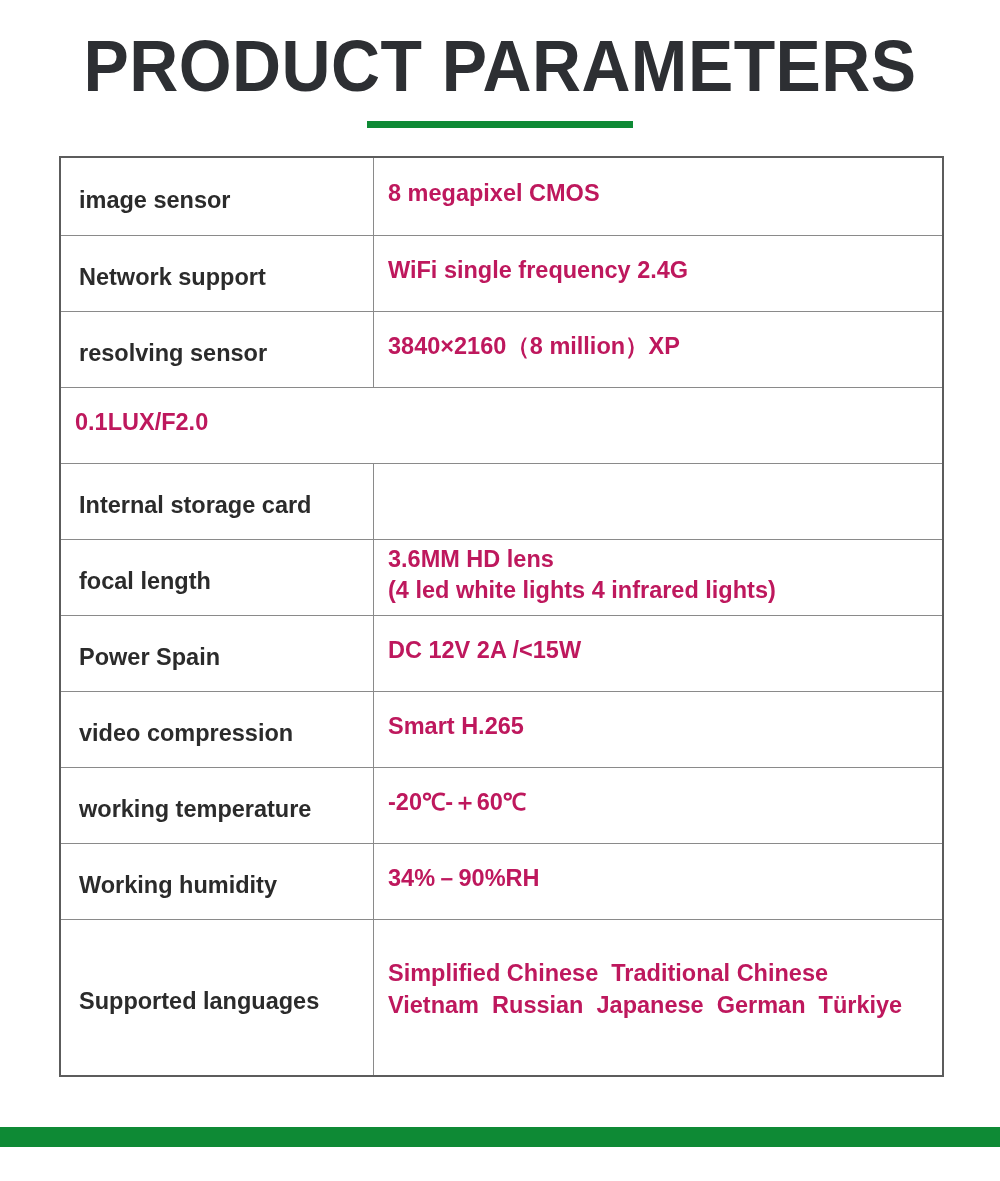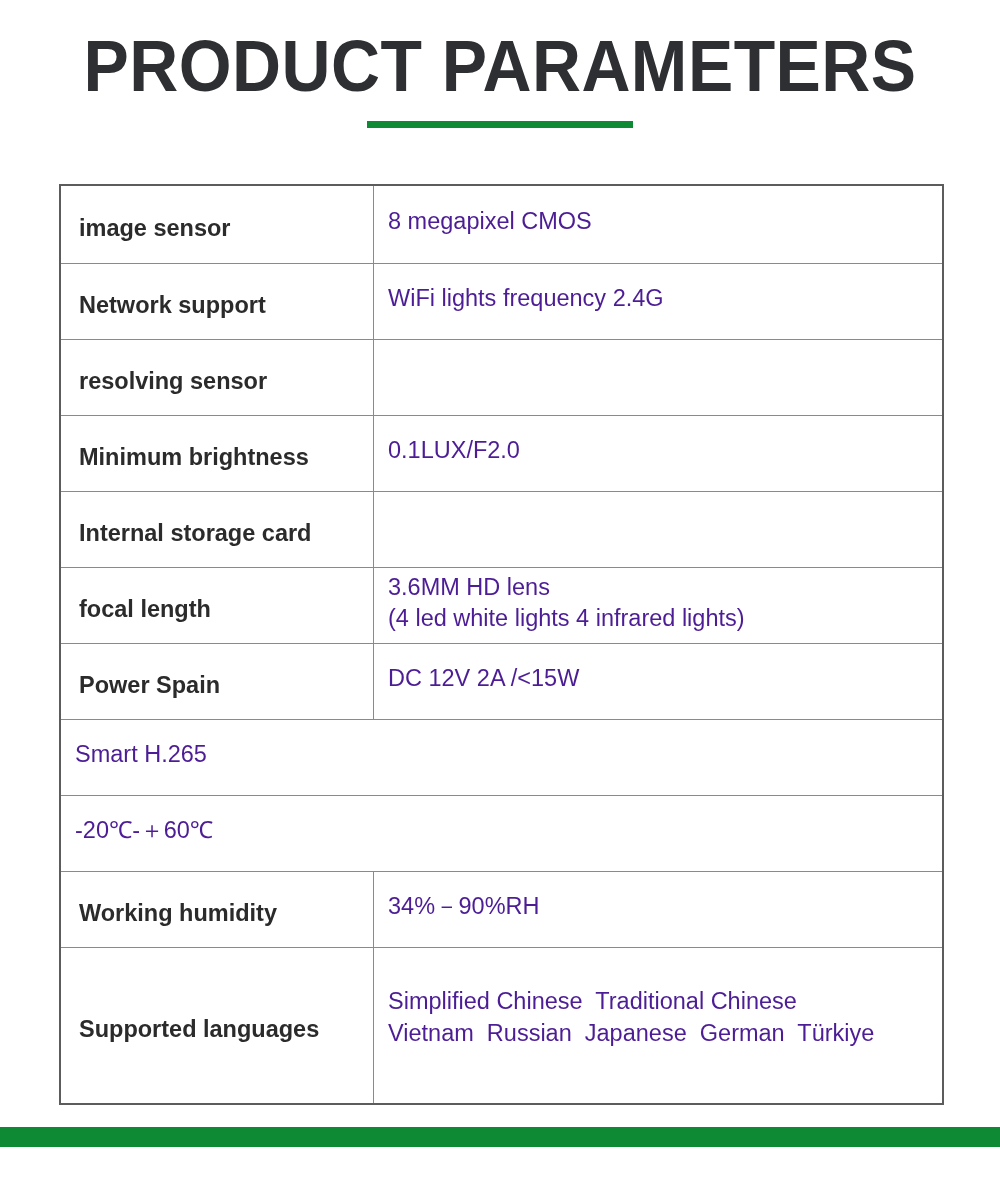--- a/index.html
+++ b/index.html
@@ -6,33 +6,33 @@
     body { width: 1000px; height: 1181px; position: relative; overflow: hidden; font-family: "Liberation Sans", sans-serif; color: #2b2b2b; }
     .title {
       position: absolute; left: 0; top: 26px; width: 1000px; text-align: center;
       font-family: "Liberation Sans", sans-serif; font-weight: bold; font-size: 73px;
       color: #2d2f33; letter-spacing: 0.5px; line-height: 80px;
       transform: scaleX(0.93); transform-origin: center;
     }
     .accent-bar { position: absolute; left: 367px; top: 121px; width: 266px; height: 7px; background: #0e8a35; }
     .spec-table {
       position: absolute; left: 59px; top: 156px; width: 881px;
-      border: 2px solid #5c5c5c; box-sizing: content-box; margin-top: 28px;
+      border: 2px solid #5c5c5c; box-sizing: content-box;
     }
     .row { display: flex; border-top: 1px solid #8a8a8a; height: 76px; box-sizing: border-box; }
     .row:first-child { border-top: none; height: 77px; }
     .row.tall { height: 156px; }
     .cell-label {
       width: 313px; border-right: 1px solid #8a8a8a; box-sizing: border-box;
       display: flex; align-items: center; padding-left: 18px;
       font-weight: bold; font-size: 23.5px; color: #2b2b2b; padding-top: 8px;
     }
     .cell-value {
       flex: 1; display: flex; flex-direction: column; justify-content: center; padding-left: 14px;
-      font-size: 23.5px; color: #4c1d95; line-height: 31px; padding-bottom: 6px;
+      font-size: 23.5px; color: #be185d; line-height: 31px; padding-bottom: 6px; font-weight: bold;
     }
     .row.tall .cell-value { line-height: 31.5px; padding-bottom: 16px; }
     .cell-value span { display: block; white-space: pre; }
     .bottom-bar { position: absolute; left: 0; top: 1127px; width: 1000px; height: 20px; background: #0e8a35; }
   </style>
 </head>
 <body>
 
 <div class="title">PRODUCT PARAMETERS</div>
 <div class="accent-bar"></div>
@@ -40,28 +40,30 @@
 <div class="spec-table">
   <div class="row">
     <div class="cell-label">image sensor</div>
     <div class="cell-value">
       <span>8 megapixel CMOS</span>
     </div>
   </div>
   <div class="row">
     <div class="cell-label">Network support</div>
     <div class="cell-value">
-      <span>WiFi lights frequency 2.4G</span>
+      <span>WiFi single frequency 2.4G</span>
     </div>
   </div>
   <div class="row">
     <div class="cell-label">resolving sensor</div>
+    <div class="cell-value">
+      <span>3840×2160（8 million）XP</span>
+    </div>
   </div>
   <div class="row">
-    <div class="cell-label">Minimum brightness</div>
     <div class="cell-value">
       <span>0.1LUX/F2.0</span>
     </div>
   </div>
   <div class="row">
     <div class="cell-label">Internal storage card</div>
   </div>
   <div class="row">
     <div class="cell-label">focal length</div>
     <div class="cell-value">
@@ -69,25 +71,27 @@
       <span>(4 led white lights 4 infrared lights)</span>
     </div>
   </div>
   <div class="row">
     <div class="cell-label">Power Spain</div>
     <div class="cell-value">
       <span>DC 12V 2A /&lt;15W</span>
     </div>
   </div>
   <div class="row">
+    <div class="cell-label">video compression</div>
     <div class="cell-value">
       <span>Smart H.265</span>
     </div>
   </div>
   <div class="row">
+    <div class="cell-label">working temperature</div>
     <div class="cell-value">
       <span>-20℃-＋60℃</span>
     </div>
   </div>
   <div class="row">
     <div class="cell-label">Working humidity</div>
     <div class="cell-value">
       <span>34%－90%RH</span>
     </div>
   </div>

